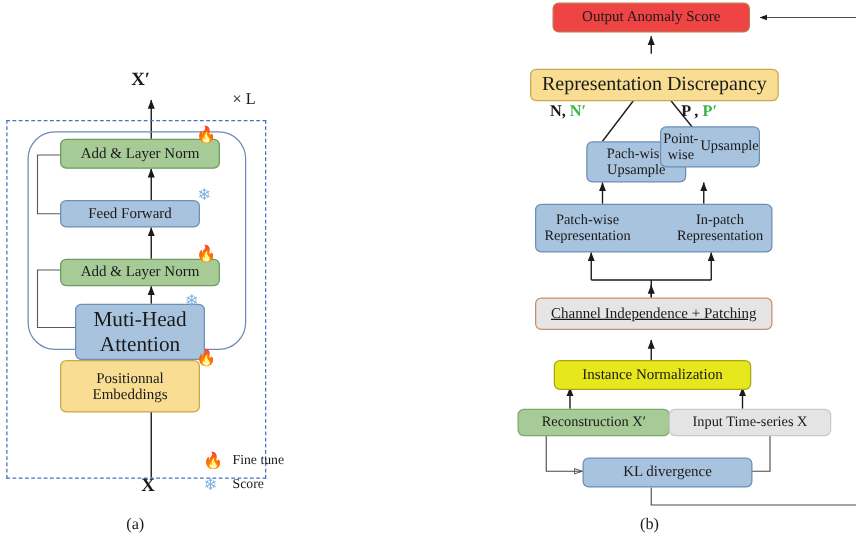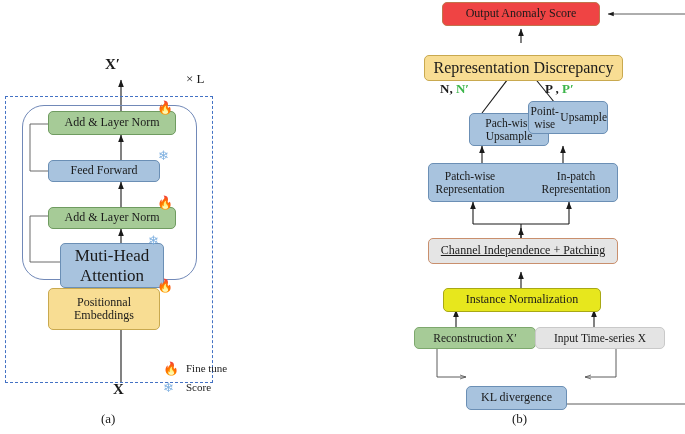--- a/index.html
+++ b/index.html
@@ -189,19 +189,19 @@
     <span>Instance Normalization</span>
   </div>
 
   <div class="box grn2" style="left:398px;top:327px;width:122px;height:22px;font-size:11.5px;margin-left:16px;">
     <span>Reconstruction  X′</span>
   </div>
   <div class="box gray" style="left:535px;top:327px;width:130px;height:22px;font-size:11.5px;">
     <span>Input Time-series  X</span>
   </div>
 
-  <div class="box blue" style="left:466px;top:386px;width:101px;height:24px;font-size:12px;">
+  <div class="box blue" style="left:466px;top:366px;width:136px;height:24px;font-size:12px;">
     <span>KL divergence</span>
   </div>
 
   <div class="panel-lbl" style="left:512px;top:411px;">(b)</div>
 
 </div>
 
 </body></html>

